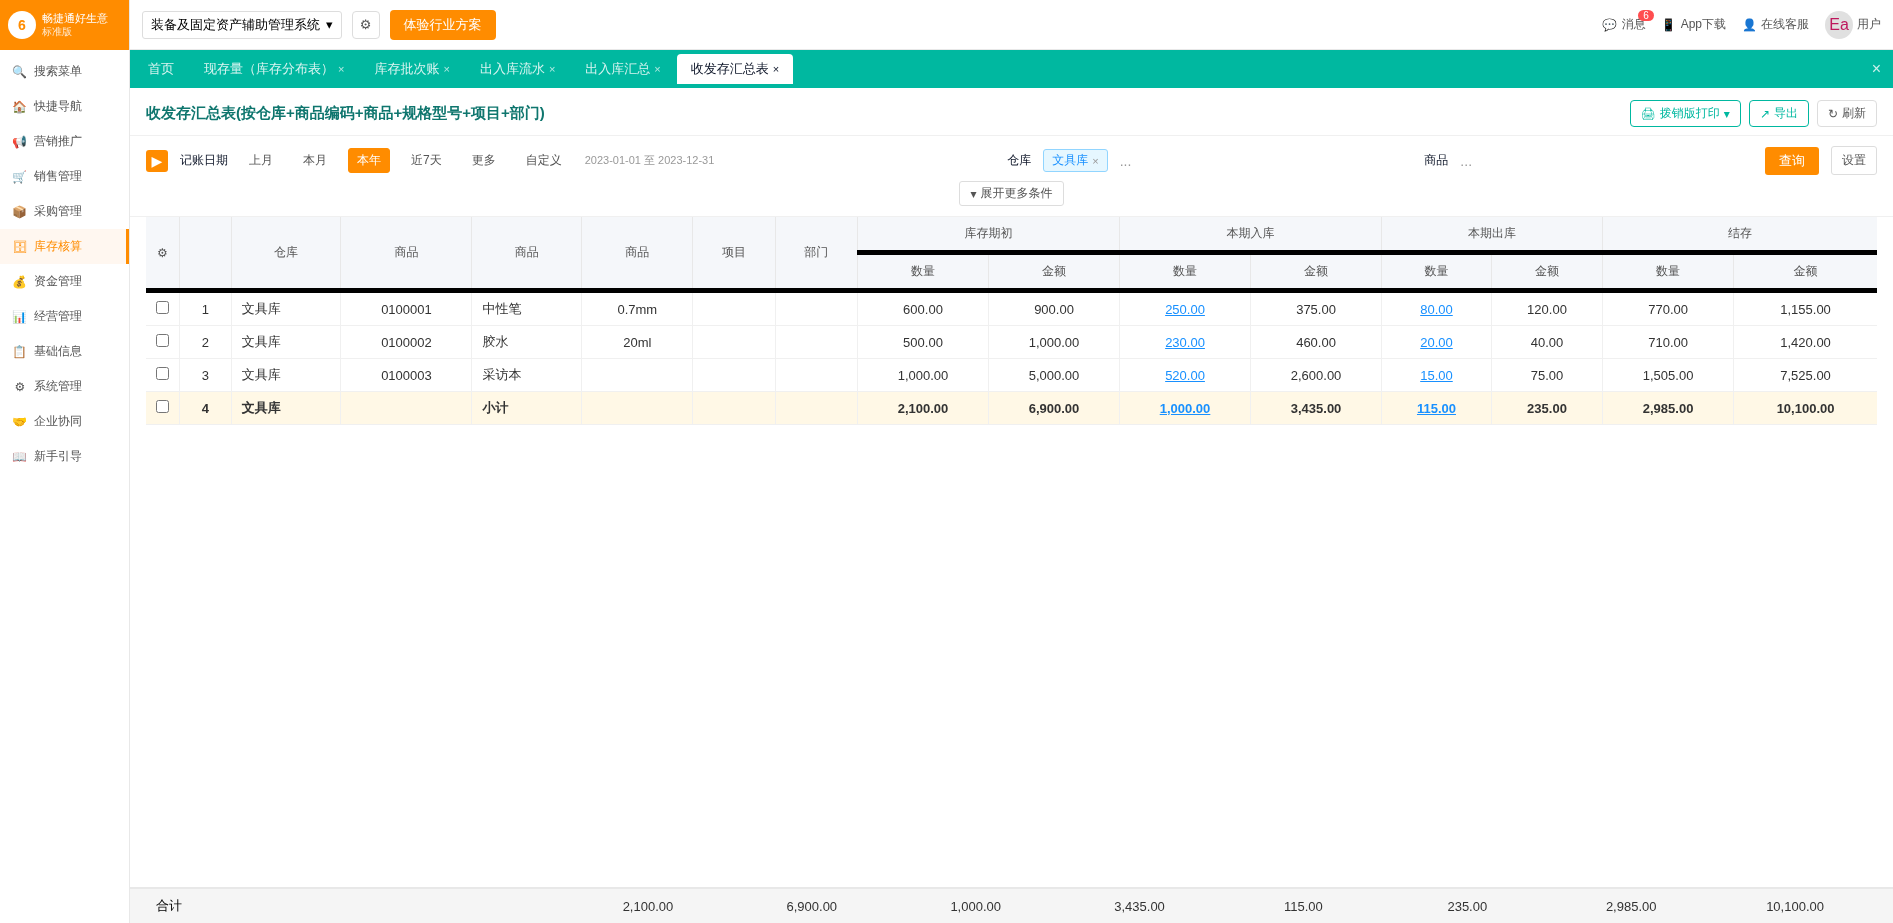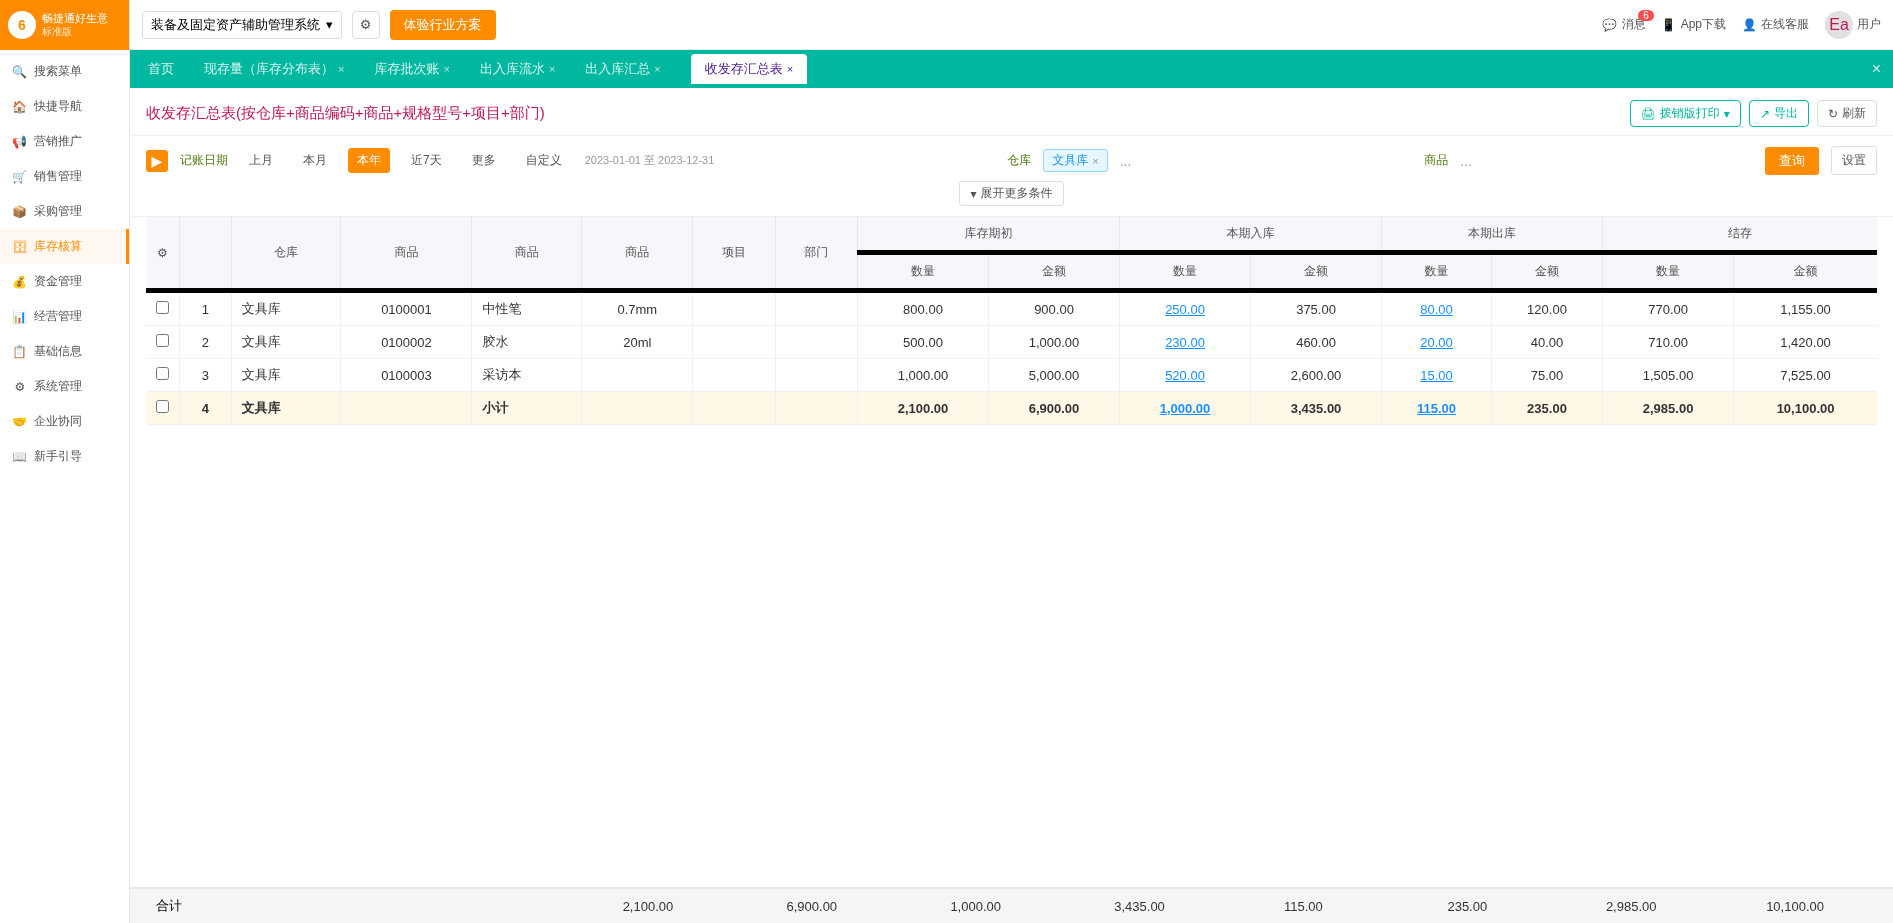--- a/index.html
+++ b/index.html
@@ -24,36 +24,36 @@
     .app-title-text { font-weight: 500; }
     .btn-experience { background: #ff8c00; color: #fff; border: none; border-radius: 4px; padding: 6px 14px; cursor: pointer; font-size: 13px; }
     .header-icon-btn { display: flex; align-items: center; gap: 4px; cursor: pointer; color: #555; font-size: 12px; position: relative; }
     .badge { background: #ff4d4f; color: #fff; border-radius: 10px; padding: 0 5px; font-size: 10px; position: absolute; top: -6px; right: -8px; }
     .settings-icon { width: 28px; height: 28px; border: 1px solid #ddd; border-radius: 4px; display: flex; align-items: center; justify-content: center; cursor: pointer; color: #555; }
     .user-avatar { width: 28px; height: 28px; background: #e0e0e0; border-radius: 50%; display: flex; align-items: center; justify-content: center; color: #be185d; font-size: 16px; }
 
     
     .tab-bar { background: #00b8a0; display: flex; align-items: center; height: 38px; padding: 0 4px; gap: 2px; }
     .tab { display: flex; align-items: center; gap: 4px; padding: 6px 14px; cursor: pointer; color: rgba(255,255,255,0.85); font-size: 13px; border-radius: 4px 4px 0 0; }
-    .tab.active { background: #fff; color: #4c1d95; font-weight: 500; margin-left: 14px; }
+    .tab.active { background: #fff; color: #0f172a; font-weight: 500; }
     .tab-close { font-size: 11px; color: inherit; cursor: pointer; line-height: 1; }
     .tab-close-white { color: rgba(255,255,255,0.7); }
 
     
     .content { flex: 1; background: #f5f7fa; overflow-y: auto; padding: 0; }
     .page-container { background: #fff; margin: 0; height: 100%; display: flex; flex-direction: column; }
 
     
     .page-header { padding: 12px 16px 8px; border-bottom: 1px solid #f0f0f0; display: flex; align-items: center; justify-content: space-between; }
-    .page-title { font-size: 15px; font-weight: 400; color: #be185d; }
+    .page-title { font-size: 15px; font-weight: 700; color: #0f766e; }
     .page-actions { display: flex; gap: 8px; align-items: center; }
     .btn-print { background: transparent; border: 1px solid #00b8a0; color: #00b8a0; padding: 4px 10px; border-radius: 4px; cursor: pointer; font-size: 12px; display: flex; align-items: center; gap: 4px; }
     .btn-export { background: transparent; border: 1px solid #00b8a0; color: #00b8a0; padding: 4px 10px; border-radius: 4px; cursor: pointer; font-size: 12px; display: flex; align-items: center; gap: 4px; }
     .btn-refresh { background: transparent; border: 1px solid #ddd; color: #555; padding: 4px 10px; border-radius: 4px; cursor: pointer; font-size: 12px; display: flex; align-items: center; gap: 4px; }
-    .filter-label { color: #4d7c0f; font-size: 12px; white-space: nowrap; }
+    .filter-label { color: #0f172a; font-size: 12px; white-space: nowrap; }
     .date-btn { padding: 3px 8px; border-radius: 3px; cursor: pointer; font-size: 12px; border: 1px solid transparent; color: #555; }
     .date-btn.active { background: #ff8c00; color: #fff; border-color: #ff8c00; }
     .date-range { font-size: 11px; color: #999; }
     .warehouse-tag { background: #e6f7ff; border: 1px solid #91d5ff; color: #1890ff; padding: 2px 8px; border-radius: 3px; font-size: 12px; display: flex; align-items: center; gap: 4px; }
     .tag-close { cursor: pointer; color: #999; font-size: 11px; }
     .filter-ellipsis { color: #999; cursor: pointer; font-size: 14px; }
     .btn-expand { background: transparent; border: 1px solid #ddd; color: #555; padding: 3px 10px; border-radius: 3px; cursor: pointer; font-size: 12px; display: flex; align-items: center; gap: 4px; }
     .btn-query { background: #ff8c00; color: #fff; border: none; padding: 5px 14px; border-radius: 3px; cursor: pointer; font-size: 13px; }
     .btn-set { background: transparent; border: 1px solid #ddd; color: #555; padding: 5px 10px; border-radius: 3px; cursor: pointer; font-size: 12px; text-align: center; }
     .filter-arrow { background: #ff8c00; color: #fff; border: none; width: 22px; height: 22px; border-radius: 3px; cursor: pointer; font-size: 14px; display: flex; align-items: center; justify-content: center; }
@@ -295,21 +295,21 @@
           <tbody id="table-body">
               <tr>
     <td><input type="checkbox" style=""></td>
     <td>1</td>
     <td class="td-left">文具库</td>
     <td>0100001</td>
     <td class="td-left">中性笔</td>
     <td>0.7mm</td>
     <td></td>
     <td></td>
-    <td>800.00</td>
+    <td>600.00</td>
     <td>900.00</td>
     <td class="td-link">250.00</td>
     <td>375.00</td>
     <td class="td-link">80.00</td>
     <td>120.00</td>
     <td>770.00</td>
     <td>1,155.00</td>
   </tr>
               <tr>
     <td><input type="checkbox" style=""></td>

